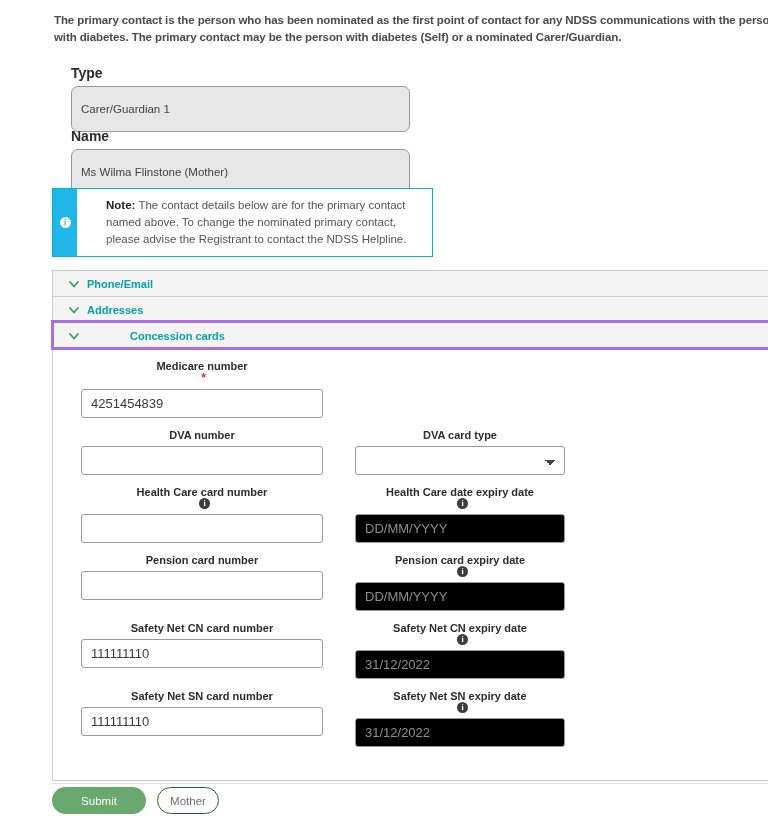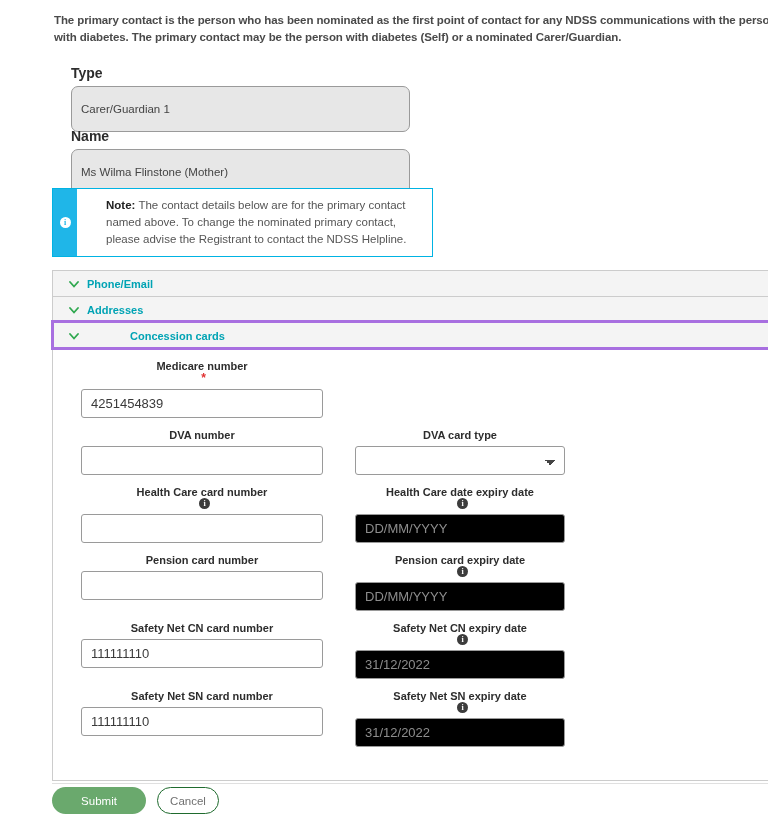--- a/index.html
+++ b/index.html
@@ -372,16 +372,16 @@
         </div>
       </div>
 
     </div>
   </div>
 
   <div class="divider"></div>
 
   <div class="footer">
     <button class="btn-submit">Submit</button>
-    <button class="btn-cancel">Cancel</button>
+    <button class="btn-cancel">Mother</button>
   </div>
 
 </div>
 
 </body></html>

